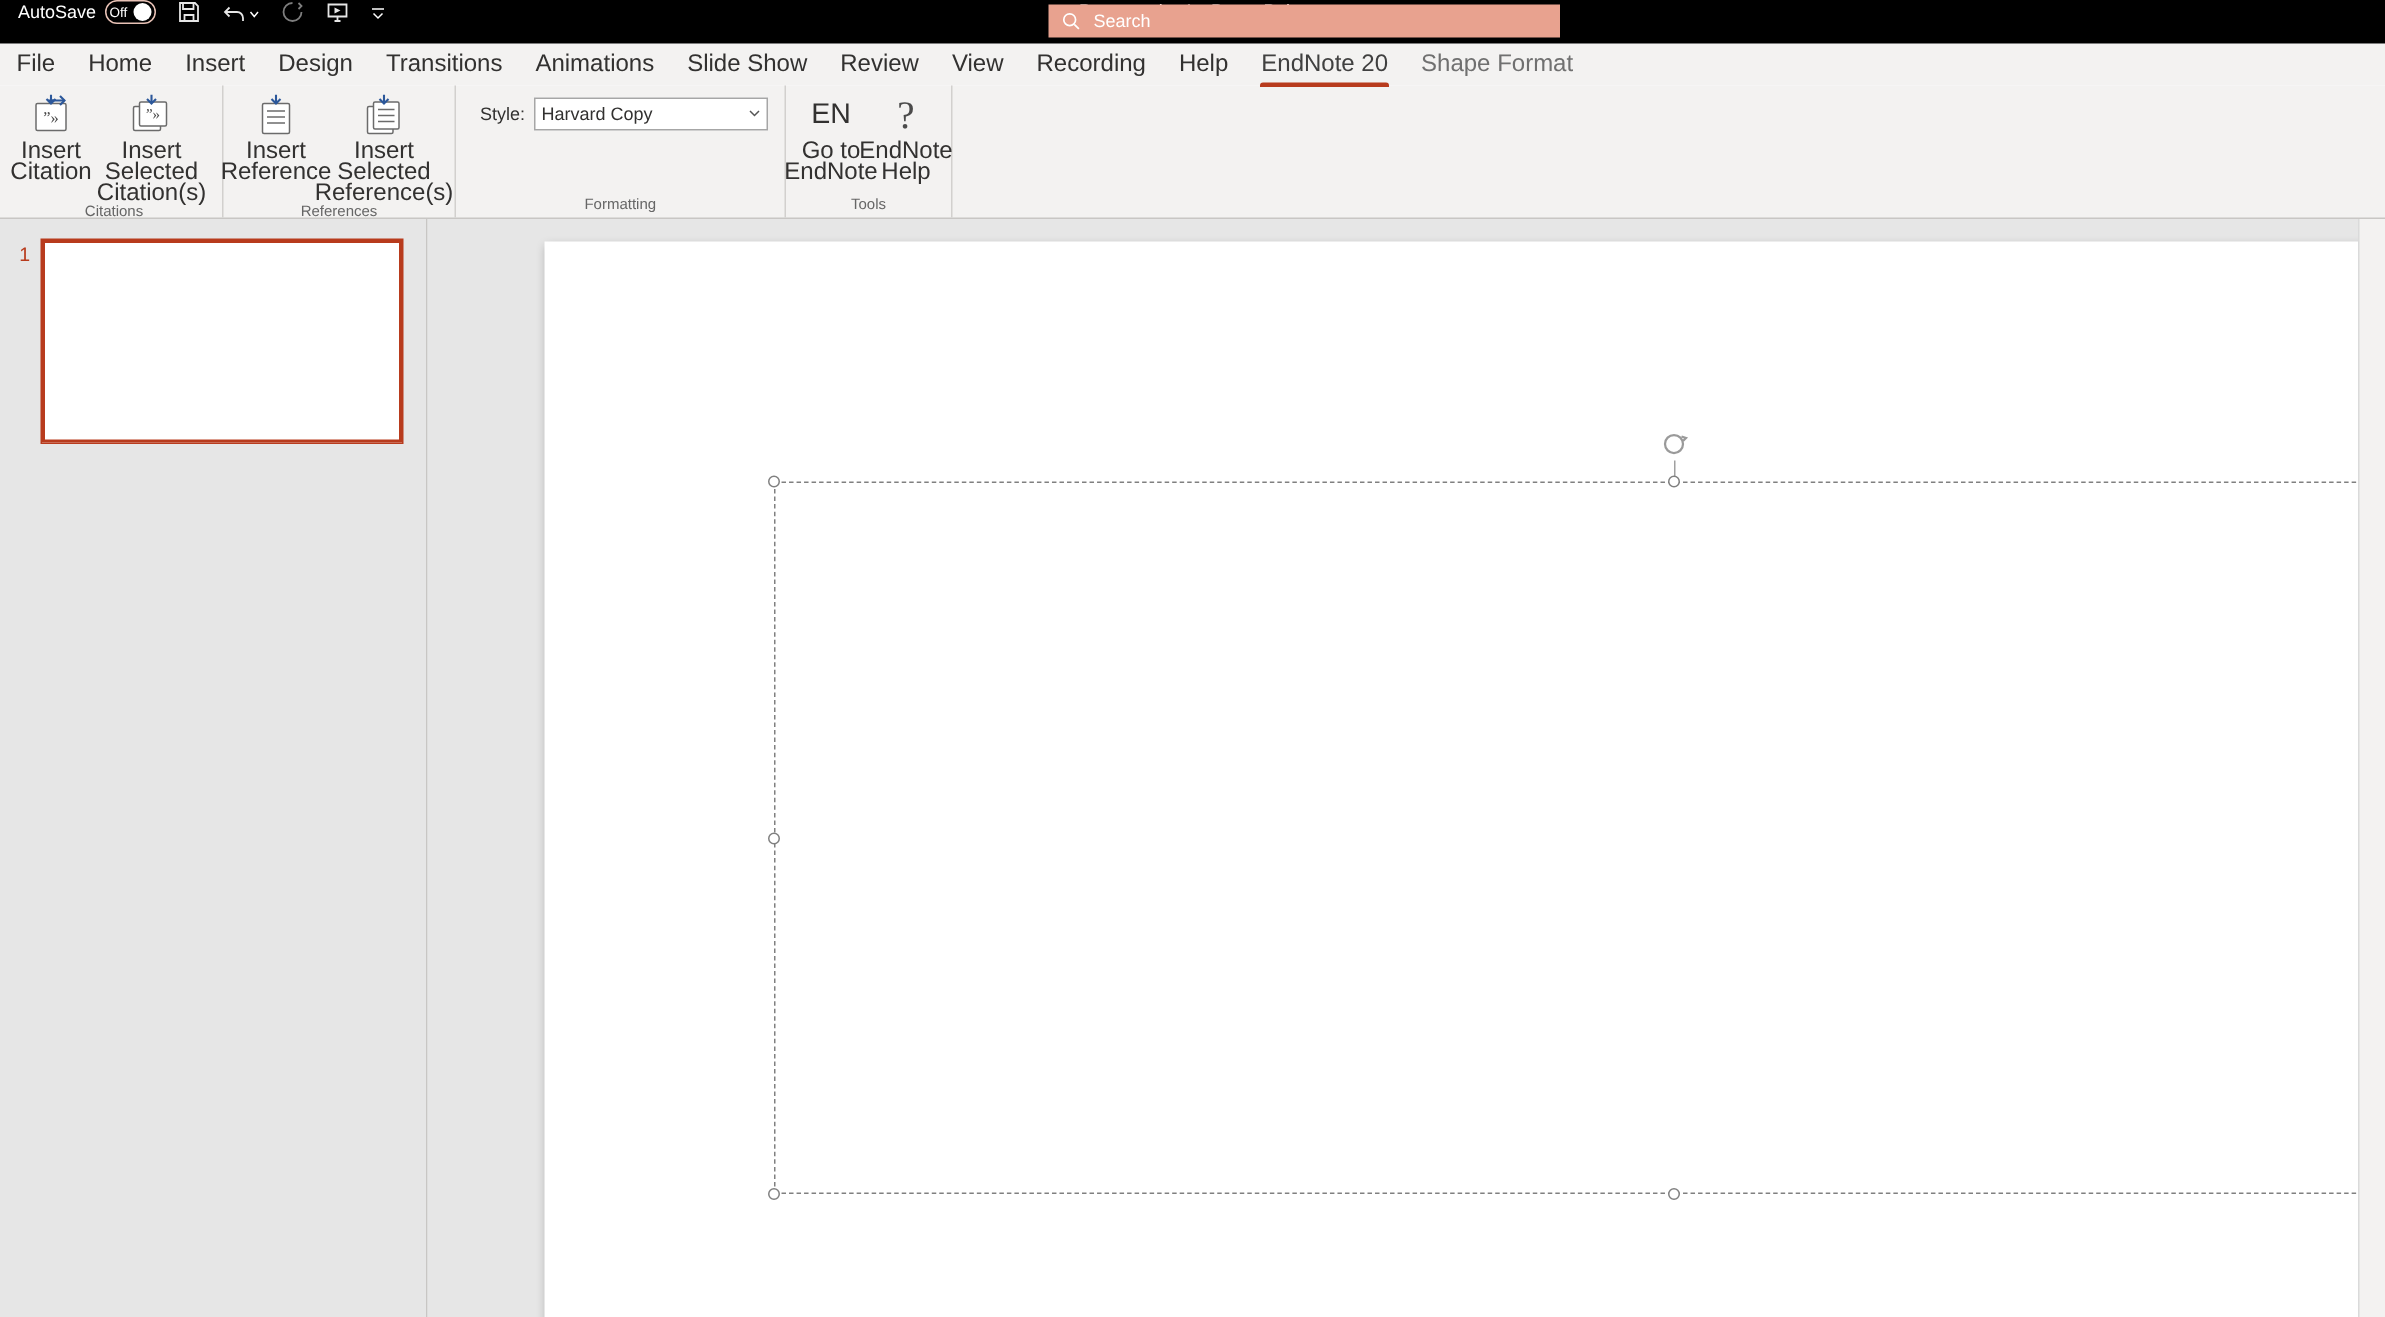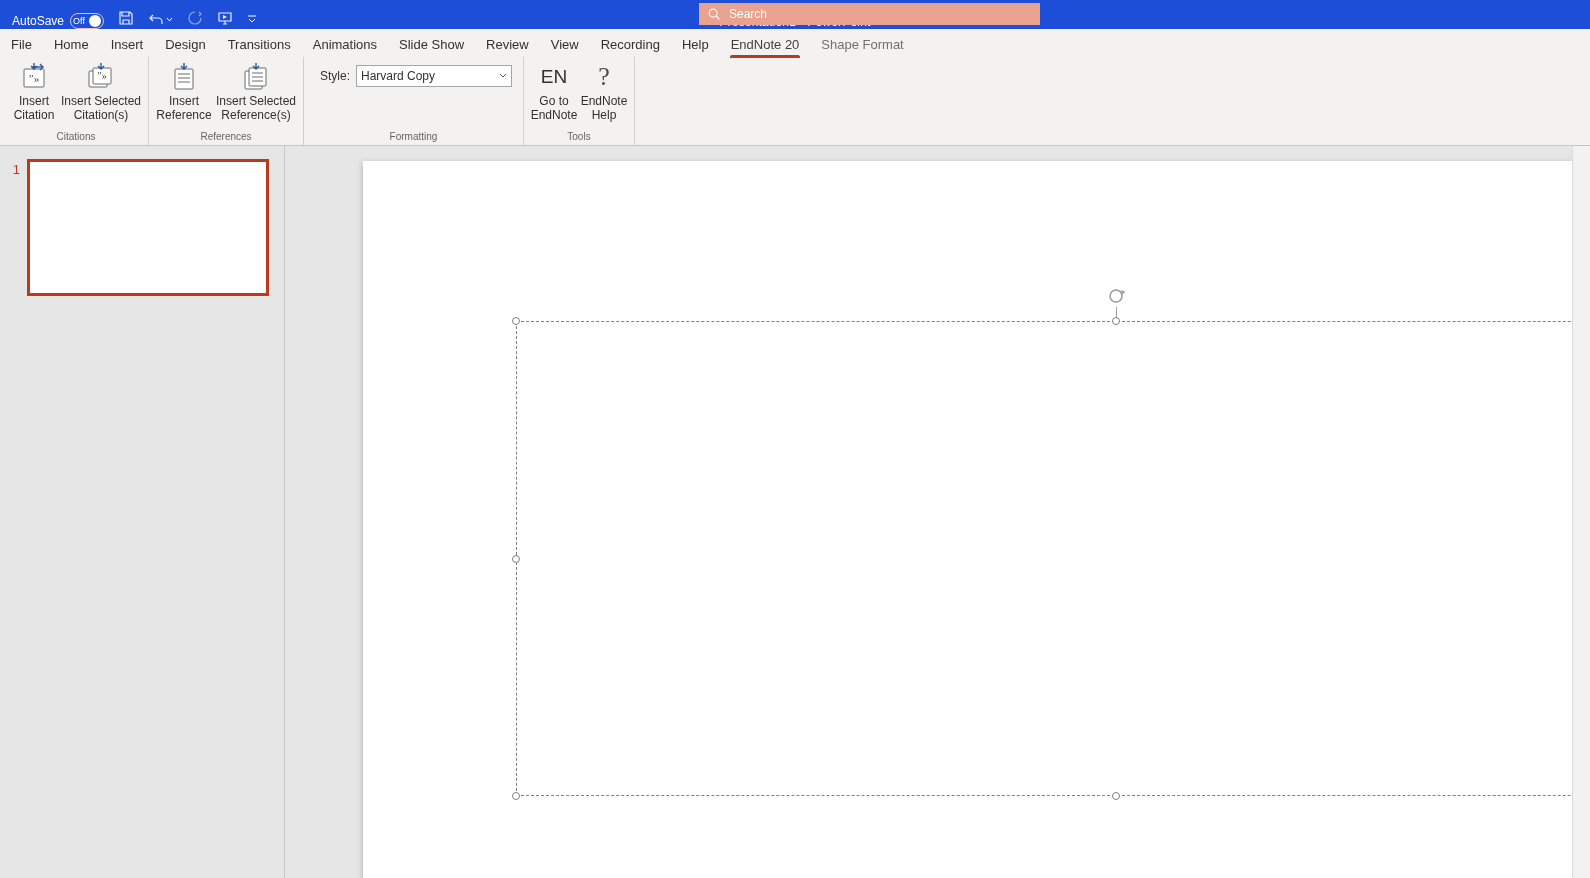--- a/index.html
+++ b/index.html
@@ -1,47 +1,47 @@
 <!DOCTYPE html>
 <html><head>
 <meta charset="utf-8">
 <style>
   html,body{margin:0;padding:0;width:1590px;height:878px;font-family:"Segoe UI",Arial,sans-serif;font-size:12px;color:#323130;overflow:hidden;background:#fff}
   *{box-sizing:border-box}
 
   
-  .titlebar{height:29px;background:#1d4ed8;display:flex;align-items:flex-end;color:#fff;position:relative}
+  .titlebar{height:29px;background:#000000;display:flex;align-items:flex-start;color:#fff;position:relative}
   .autosave-wrap{display:flex;align-items:center;gap:6px;padding-left:12px}
   .autosave-label{font-size:12px}
   .toggle{width:34px;height:16px;border:1px solid #e8c2b6;border-radius:8px;position:relative;display:flex;align-items:center;justify-content:flex-start;padding-left:2px;font-size:9px;color:#fff}
   .toggle-knob{width:12px;height:12px;border-radius:50%;background:#fff;position:absolute;right:2px;top:1px}
   .qat{display:flex;align-items:center;gap:14px;margin-left:14px}
   .qat-icon{width:16px;height:16px;opacity:.9}
   .title-center{position:absolute;left:50%;transform:translateX(-50%);font-size:12px;color:#fff;letter-spacing:.2px;white-space:nowrap}
   .search-box{position:absolute;left:699px;top:3px;width:341px;height:22px;background:#e8a28f;display:flex;align-items:center;padding:0 8px;gap:8px}
   .search-icon{width:14px;height:14px;stroke:#fff}
   .search-text{color:#fff;font-size:12px;flex:1}
 
   
   .tabstrip{height:28px;background:#f3f2f1;display:flex;align-items:flex-end;border-bottom:none}
-  .tab{padding:5px 11px 5px;font-size:13px;color:#323130;cursor:pointer;position:relative}
+  .tab{padding:5px 11px 5px;font-size:16px;color:#323130;cursor:pointer;position:relative}
   .tab.active{color:#404040}
   .tab.active::after{content:"";position:absolute;bottom:-1px;left:10px;right:10px;height:3px;background:#b83b1d;border-radius:2px 2px 0 0}
   .tab.context{color:#707070}
 
   
   .ribbon{height:89px;background:#f3f2f1;border-bottom:1px solid #c8c6c4;display:flex;padding:0 0 0 4px}
   .group{display:flex;flex-direction:column;align-items:center;border-right:1px solid #d2d0ce;padding:3px 5px 0}
   .group-body{flex:1;display:flex;align-items:flex-start}
   .group-label{font-size:10px;color:#666;padding-bottom:3px}
   .big-btn{display:flex;flex-direction:column;align-items:center;width:70px;text-align:center;cursor:pointer;padding-top:1px}
   .big-btn.narrow{width:50px}
   .big-btn.wide{width:84px}
   .icon-box{width:32px;height:32px;display:flex;align-items:center;justify-content:center}
-  .big-btn .lbl{font-size:12px;line-height:14px;margin-top:1px}
+  .big-btn .lbl{font-size:16px;line-height:14px;margin-top:1px}
   .style-row{display:flex;align-items:center;gap:6px;height:28px;padding:4px 6px 0}
   .style-label{font-size:12px}
   .style-select{width:156px;height:22px;border:1px solid #a6a6a6;background:#fff;display:flex;align-items:center;justify-content:space-between;padding:0 4px;font-size:12px}
   .chev-down{width:8px;height:8px}
   .en-text{font-family:Arial;font-weight:normal;font-size:19px}
   .q-text{font-family:"Segoe UI Light";font-size:26px;font-weight:300;color:#4b4b4b;line-height:1}
   .group.formatting{width:220px}
   .group.formatting .group-body{width:100%}
 
   

